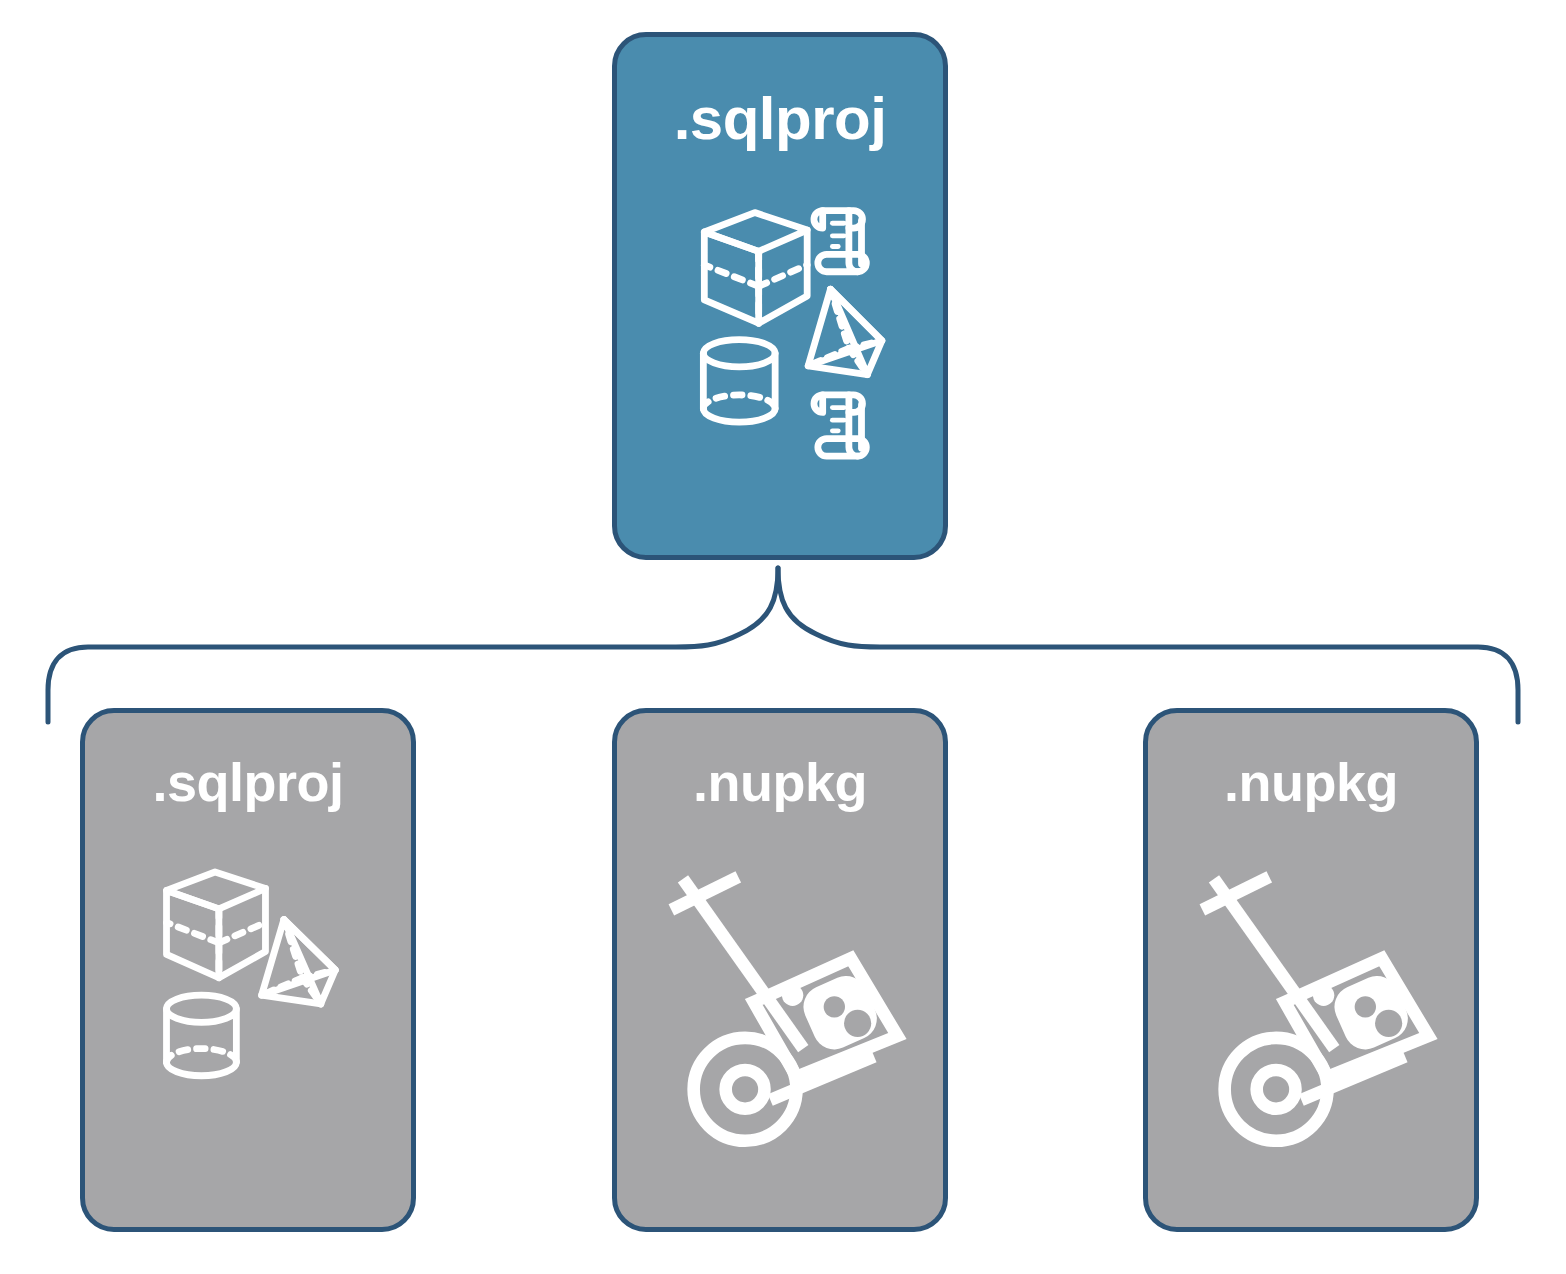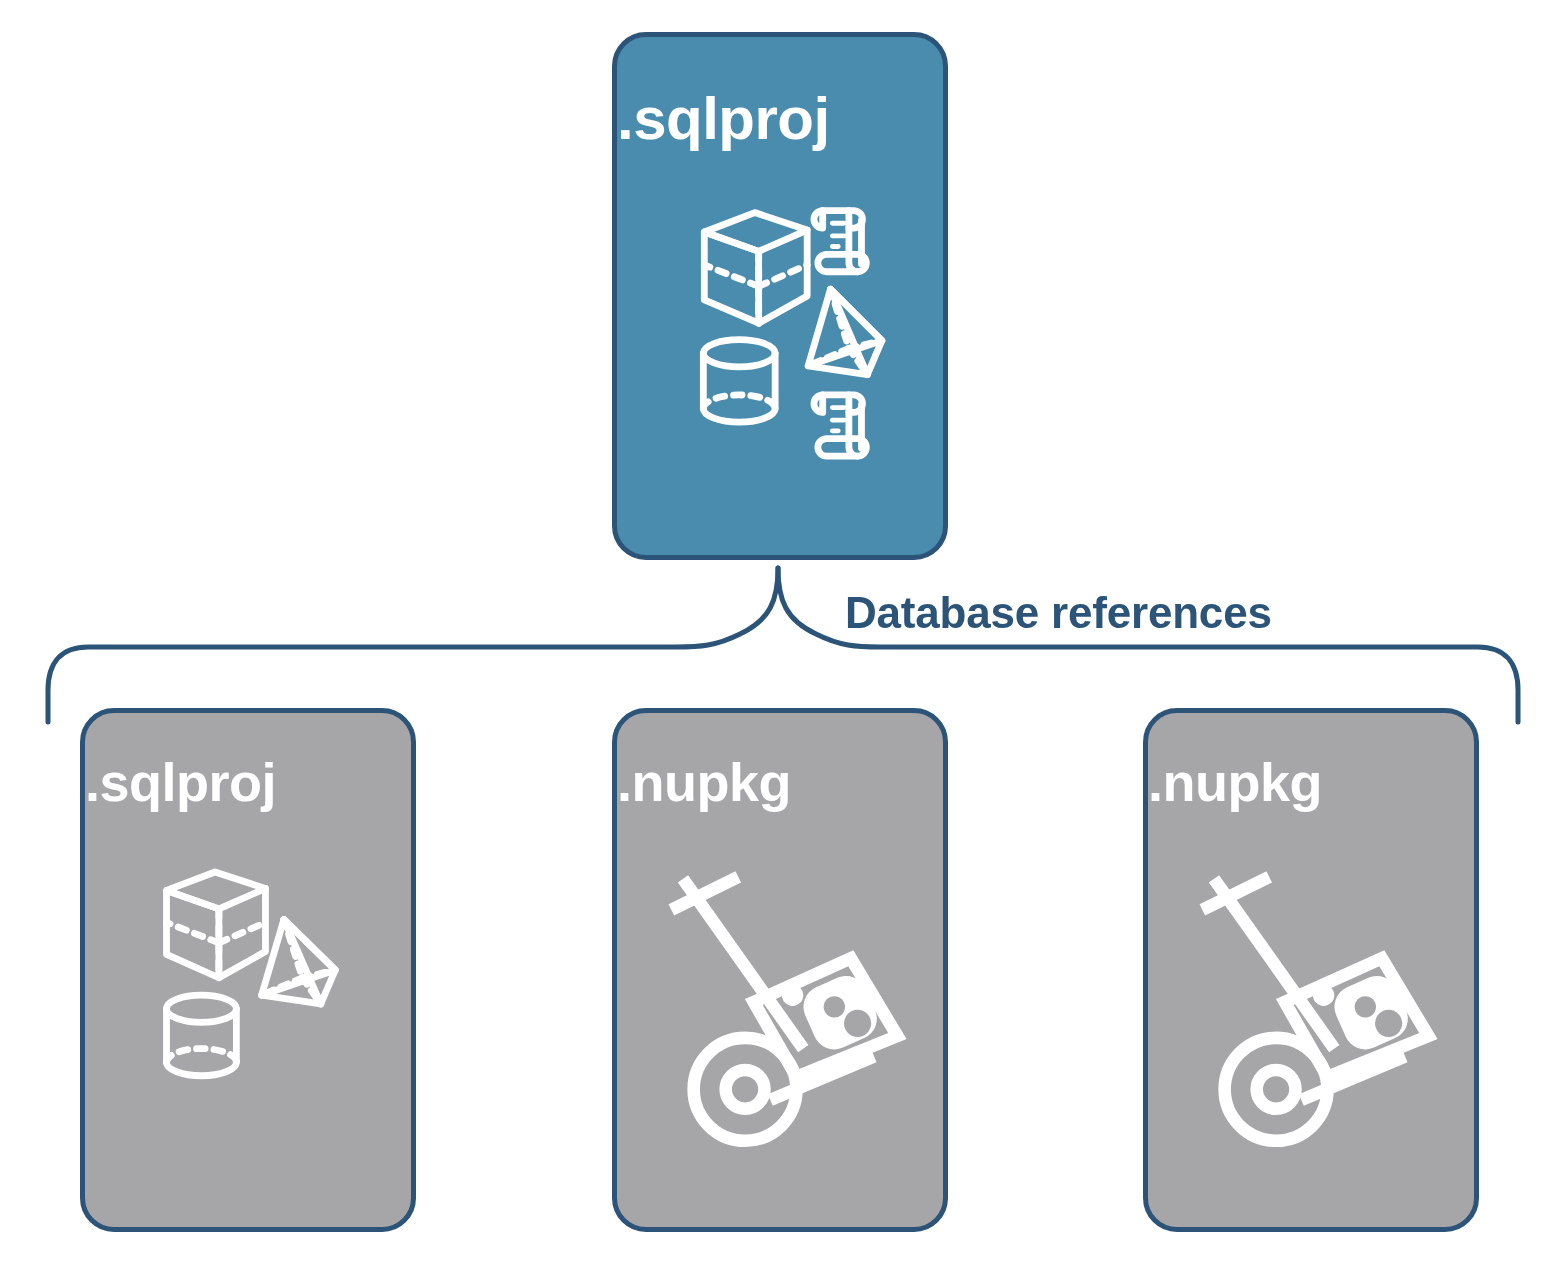--- a/index.html
+++ b/index.html
@@ -18,20 +18,21 @@
     width: 1566px;
     height: 1274px;
   }
   .node {
     position: absolute;
     box-sizing: border-box;
     border: 5px solid #2C5478;
     border-radius: 34px;
     display: flex;
     flex-direction: column;
+    align-items: center;
   }
   .node.primary {
     background: #4A8CAE;
   }
   .node.secondary {
     background: #A6A6A8;
   }
   .node-label {
     color: #ffffff;
     font-weight: bold;
@@ -146,21 +147,20 @@
                C 62 647, 48 662, 48 690
                L 48 722"></path>
       <path d="M778 568
                C 778 600, 786 620, 816 634
                C 840 646, 856 647, 880 647
                L 1478 647
                C 1504 647, 1518 662, 1518 690
                L 1518 722"></path>
     </g>
   </svg>
-  <div class="brace-caption">Database references</div>
 
   <div class="node secondary" style="left:80px; top:708px; width:336px; height:524px;">
     <div class="node-label">.sqlproj</div>
     <svg class="node-art" viewBox="0 0 336 524">
       <g fill="none" stroke="#ffffff" stroke-width="7" stroke-linecap="round" stroke-linejoin="round">
 
         <g>
           <path d="M84 180 L134 161 L186 178 L138 199 Z"></path>
           <path d="M84 180 L84 246 L138 270 L138 199 Z"></path>
           <path d="M186 178 L186 243 L138 270"></path>

